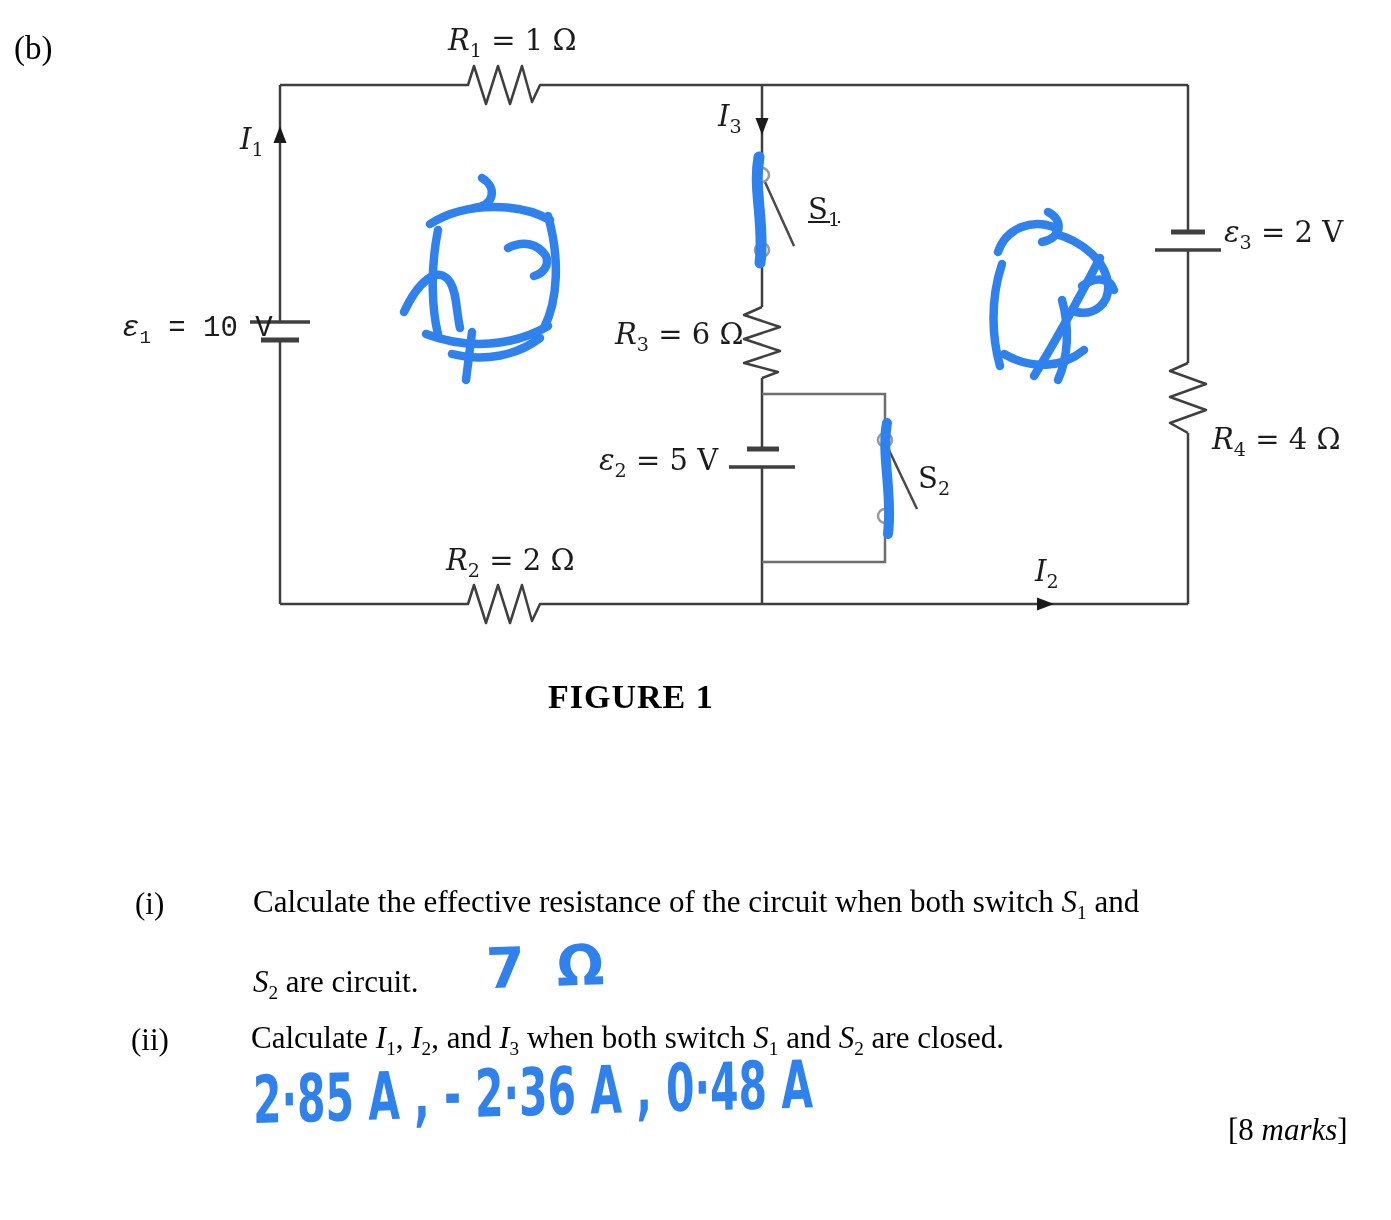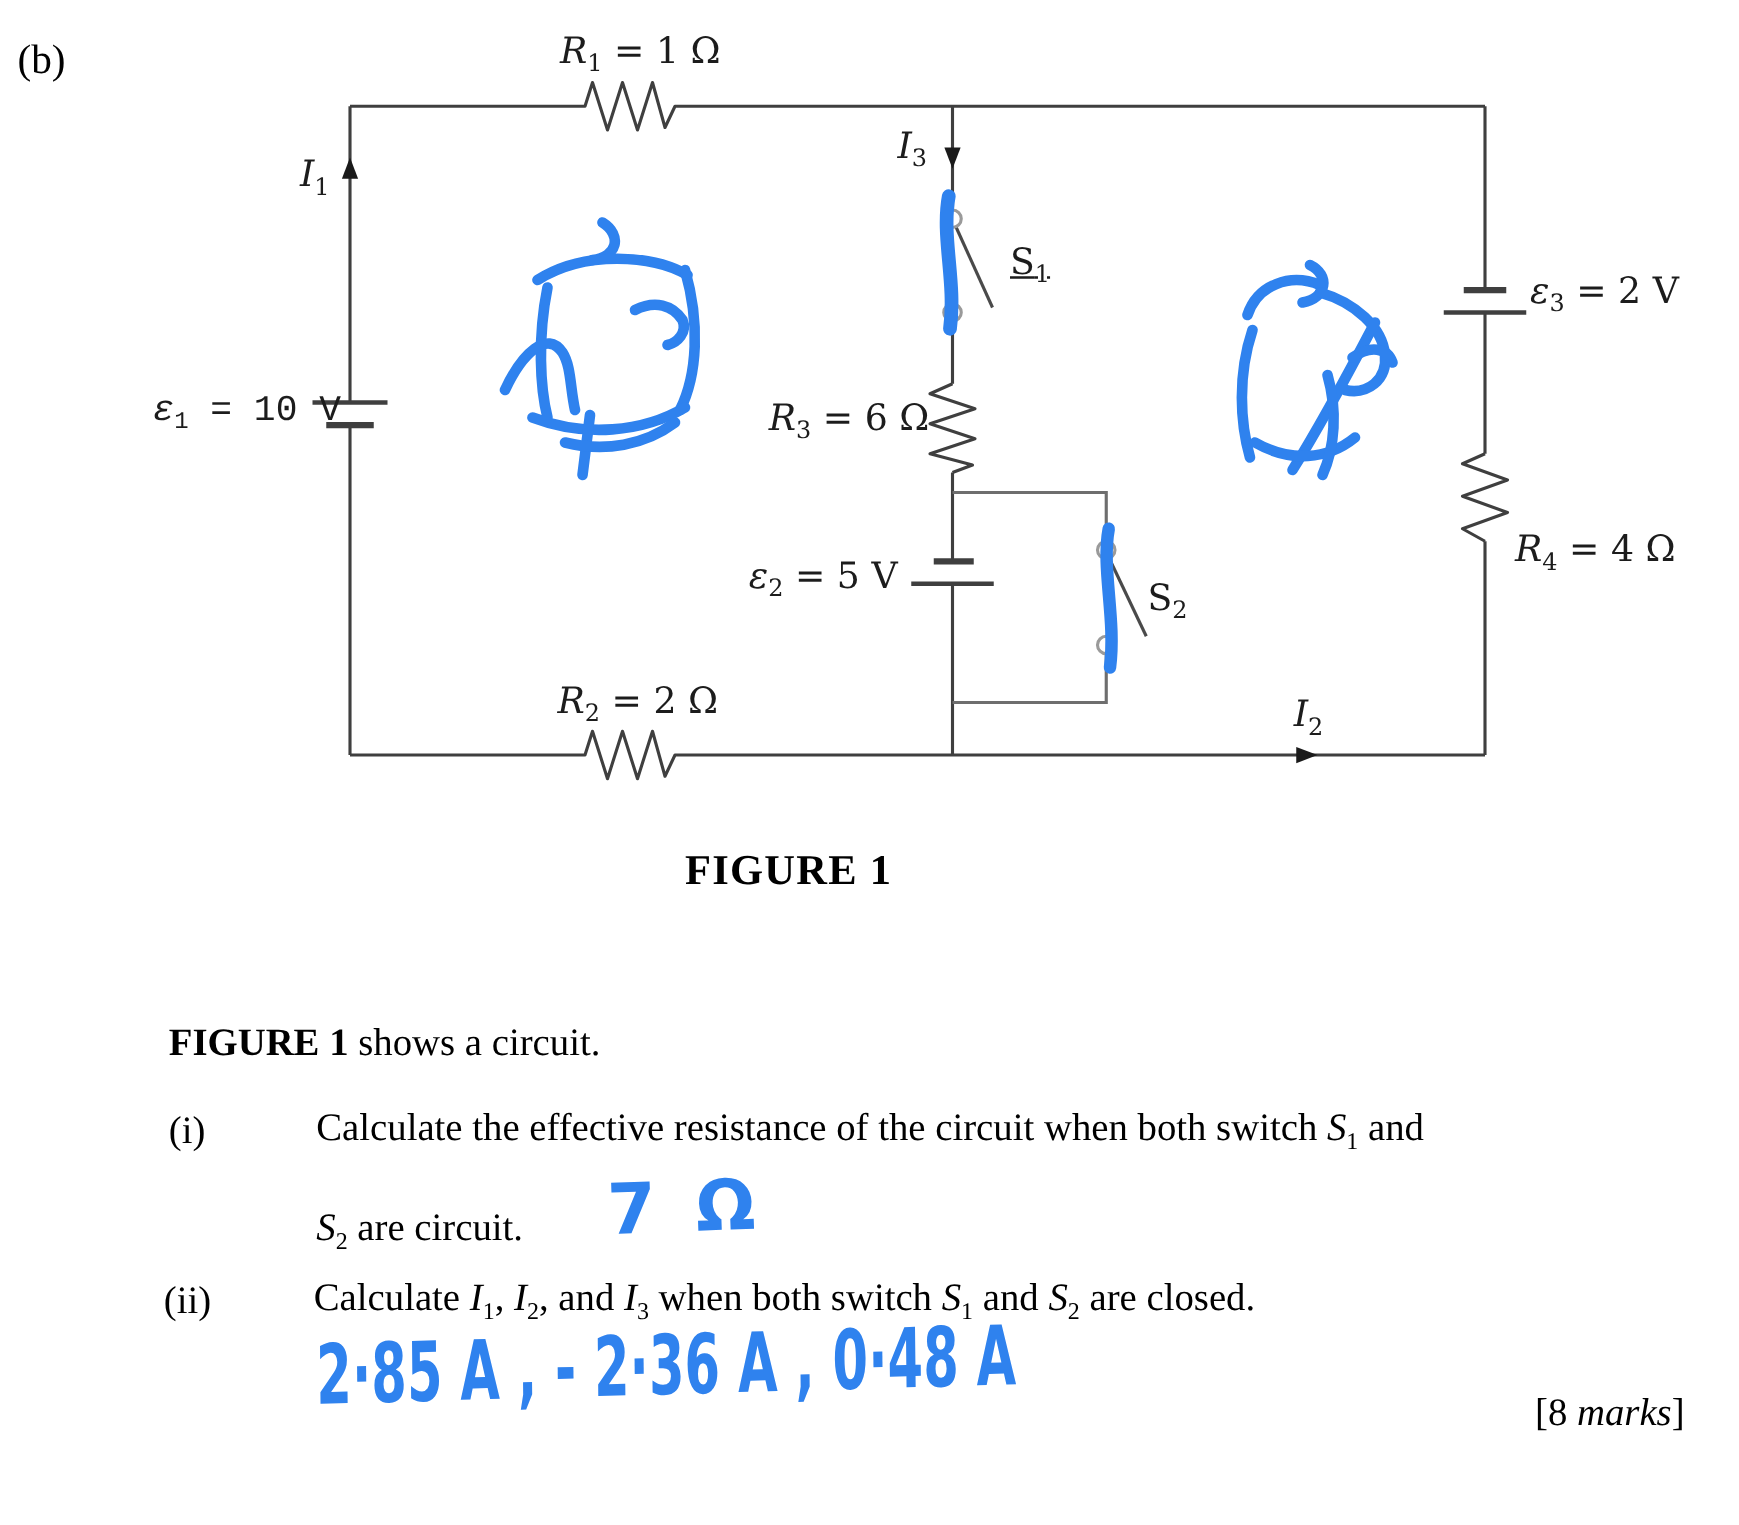--- a/index.html
+++ b/index.html
@@ -174,23 +174,20 @@
   </div>
   <div class="clabel" style="left:1212px; top:377px;margin-top:47px;">
     <span class="sym">R</span><sub>4</sub><span> = 4 Ω</span>
   </div>
   <div class="clabel" style="left:1035px; top:556px;">
     <span class="sym">I</span><sub>2</sub>
   </div>
 
   <div class="fig-caption" style="left:548px; top:678px;">FIGURE 1</div>
 
-  <div class="abs body-text" style="left:135px; top:814px;">
-    <b>FIGURE 1</b><span> shows a circuit.</span>
-  </div>
 
   <div class="qnum" style="left:135px; top:886px;">(i)</div>
   <div class="qtext" style="left:253px; top:862px;">
     <span>Calculate the effective resistance of the circuit when both switch </span><span class="it">S</span><sub>1</sub><span> and</span><br>
     <span class="it">S</span><sub>2</sub><span> are circuit.</span>
   </div>
   <div class="handwriting hw-ans1" style="left:486px; top:934px;">7 Ω</div>
 
   <div class="qnum" style="left:131px; top:1022px;">(ii)</div>
   <div class="qtext" style="left:251px; top:998px;">

